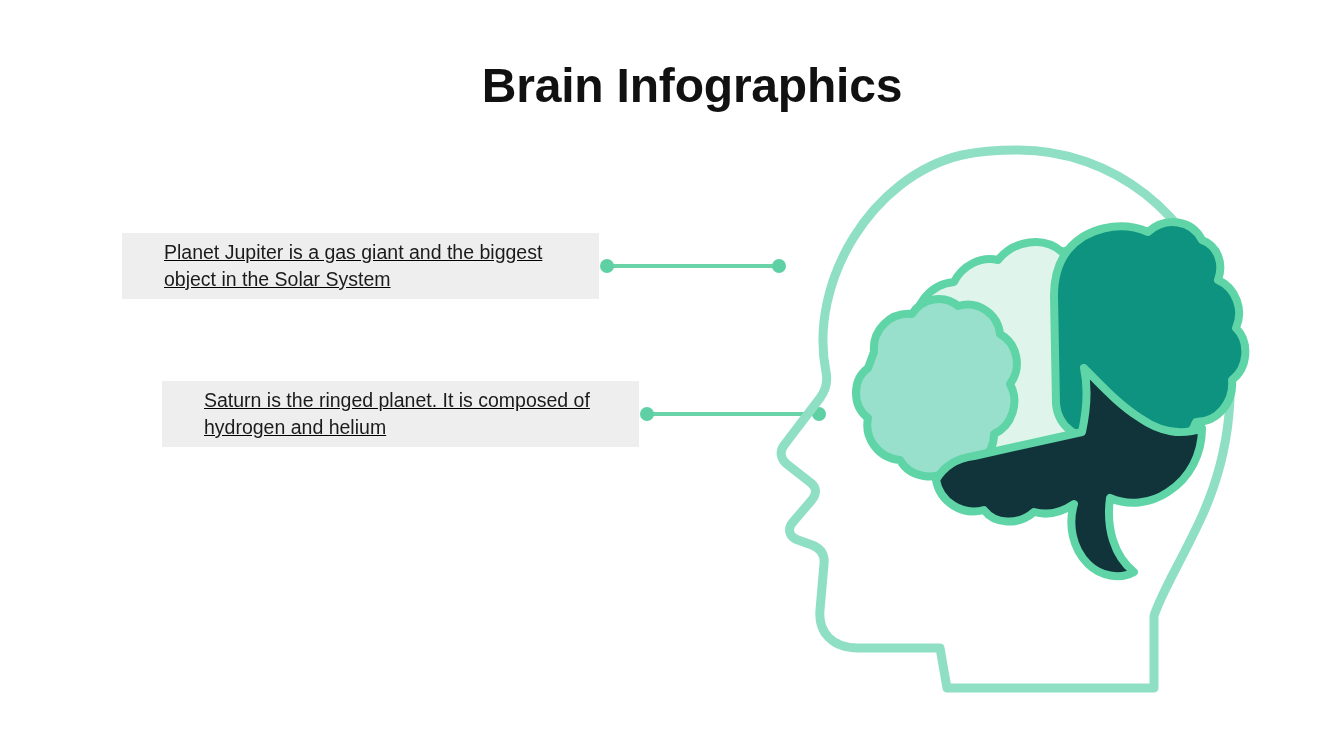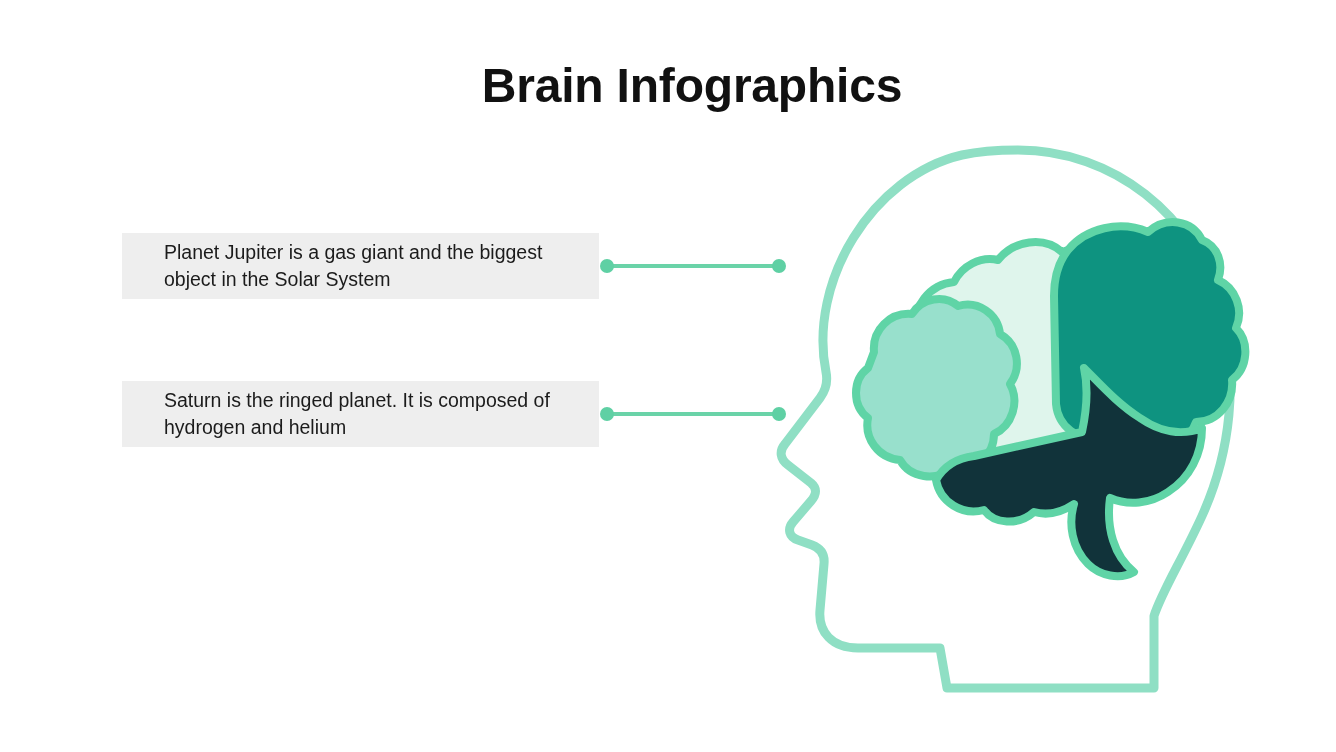--- a/index.html
+++ b/index.html
@@ -41,35 +41,36 @@
   }
 
   
   .fact-row {
     position: absolute;
     left: 122px;
     width: 665px;
     height: 66px;
   }
   #fact-row-0 { top: 233px; }
-  #fact-row-1 { top: 381px; }
+  #fact-row-1 { top: 381px; margin-left: 40px; }
   #fact-row-2 { top: 529px; }
 
   .fact-box {
     position: absolute;
     left: 0;
     top: 0;
     width: 477px;
     height: 66px;
     background: #eeeeee;
     box-sizing: border-box;
     display: flex;
     align-items: center;
     padding-left: 42px;
     padding-right: 14px;
+    text-decoration: underline;
   }
 
   .fact-text {
     font-size: 19.5px;
     line-height: 27px;
     color: #1b1b1b;
     font-family: "Liberation Sans", sans-serif;
     max-width: 420px;
   }
 

